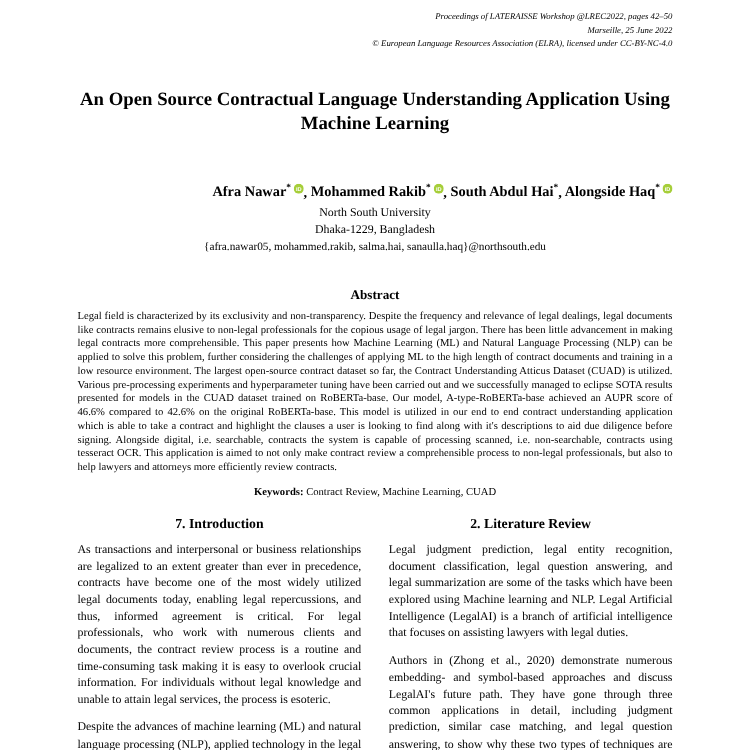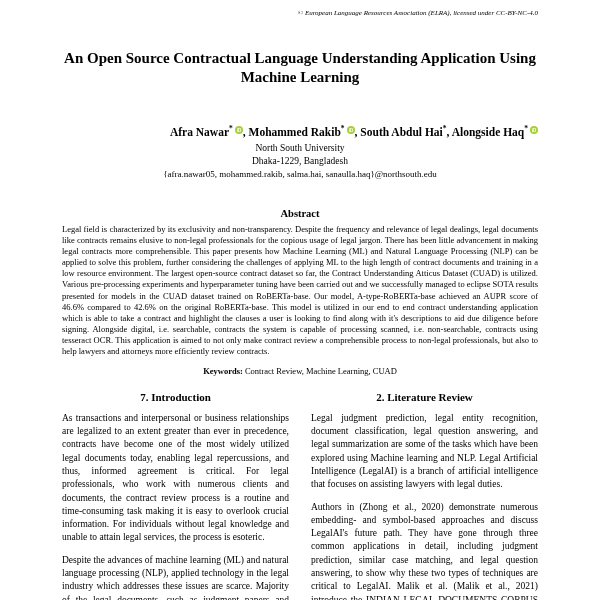--- a/index.html
+++ b/index.html
@@ -84,20 +84,22 @@
     line-height: 1.4;
     text-align: justify;
   }
 </style>
 </head>
 <body>
 
 <div class="page">
 
   <div class="header">
+    <div>Proceedings of LATERAISSE Workshop @LREC2022, pages 42–50</div>
+    <div>Marseille, 25 June 2022</div>
     <div>© European Language Resources Association (ELRA), licensed under CC-BY-NC-4.0</div>
   </div>
 
   <div class="title">An Open Source Contractual Language Understanding Application Using Machine Learning</div>
 
   <div class="authors">
     <span><span>Afra Nawar</span><sup>*</sup></span><svg class="orcid" width="8" height="8" viewBox="0 0 16 16">
         <circle cx="8" cy="8" r="8" fill="#A6CE39"></circle>
         <text x="8" y="11.5" font-size="9" fill="#ffffff" text-anchor="middle" font-family="Liberation Sans, sans-serif">iD</text>
       </svg><span>,</span>

